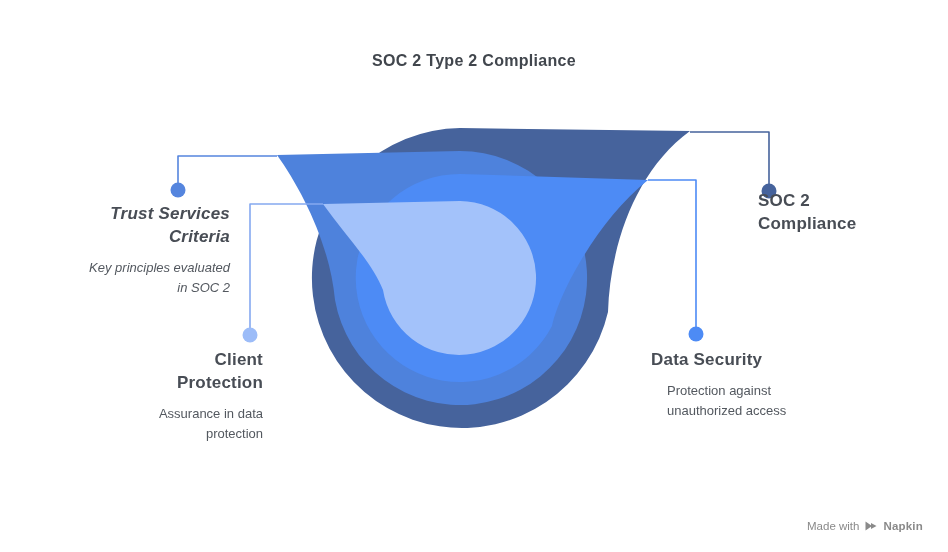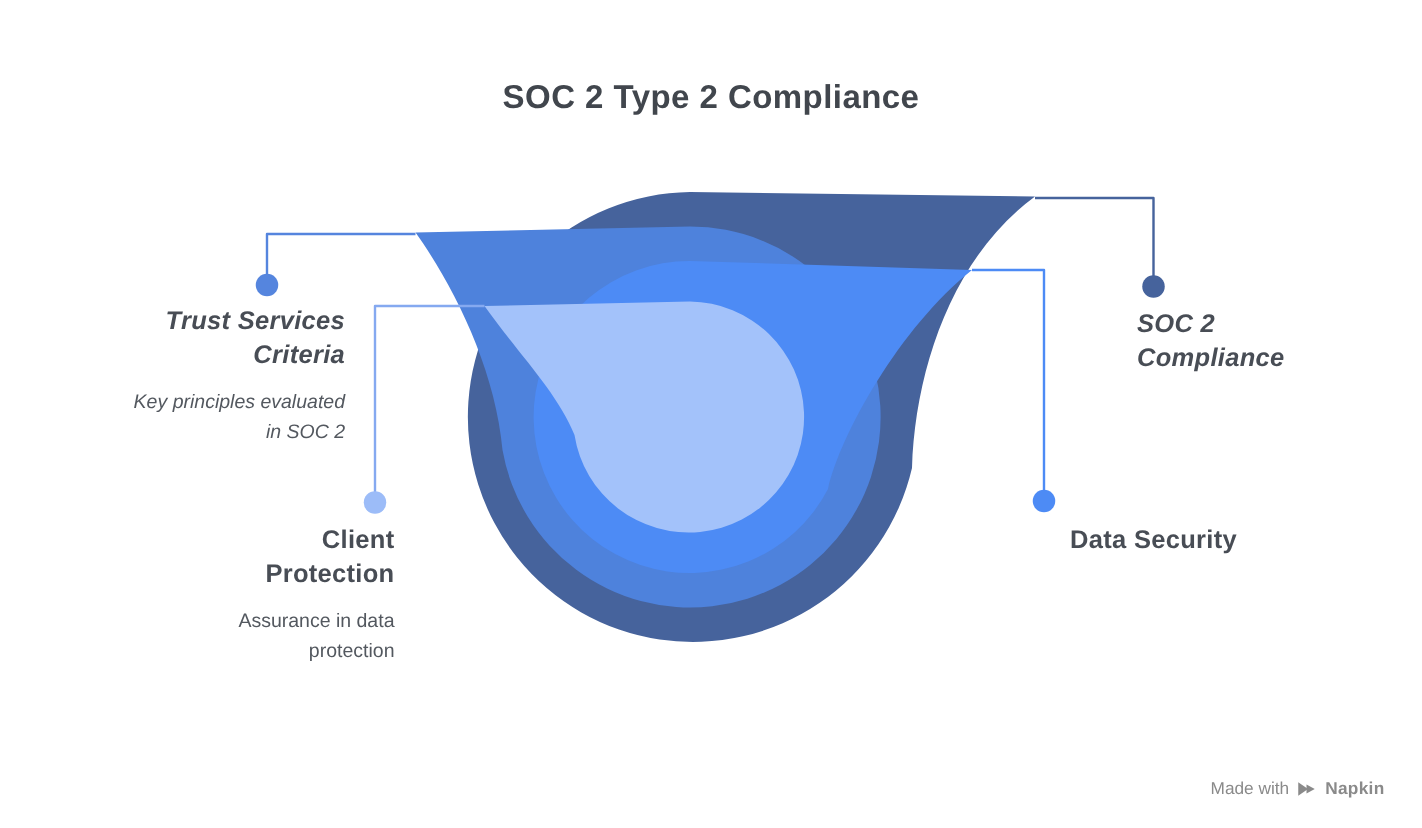--- a/index.html
+++ b/index.html
@@ -2,32 +2,32 @@
 <html><head>
 <meta charset="utf-8">
 <style>
   html,body{margin:0;padding:0;background:#fff;}
   .canvas{
     position:relative;width:948px;height:552px;background:#FFFFFF;overflow:hidden;
     font-family:"Liberation Sans",sans-serif;
   }
   .page-title{
     position:absolute;left:0;right:0;top:52px;text-align:center;
-    font-size:22px;font-weight:bold;letter-spacing:.3px;color:#41464D;
+    font-size:16px;font-weight:bold;letter-spacing:.3px;color:#41464D;
   }
   .diagram-svg{position:absolute;left:0;top:0;}
   .callout{position:absolute;}
   .co-head{font-size:17px;font-weight:bold;line-height:23px;color:#484D55;letter-spacing:.2px;}
   .co-body{font-size:13px;line-height:20px;color:#53585F;margin-top:10px;margin-left:16px;}
   .align-right{text-align:right;}
   #co-trust{top:202px;right:718px;width:162px;font-style:italic;}
   #co-client{top:348px;right:685px;width:132px;}
-  #co-soc2{top:204px;left:758px;width:168px;font-style:italic;}
+  #co-soc2{top:189px;left:758px;width:168px;}
   #co-soc2 .co-head{max-width:130px;}
-  #co-data{top:348px;left:685px;width:168px;text-align:center;}
+  #co-data{top:348px;left:651px;width:168px;}
   .made-with{
     position:absolute;right:25px;bottom:20px;display:flex;align-items:center;gap:5px;
     font-size:11.5px;color:#8A8A8A;
   }
   .made-with .brand{font-weight:600;letter-spacing:.2px;}
   .napkin-icon{display:inline-block;line-height:0;}
 </style>
 </head>
 <body>
 
@@ -77,20 +77,21 @@
     <div class="co-head">Client Protection</div>
     <div class="co-body">Assurance in data protection</div>
   </div>
 
   <div class="callout" id="co-soc2">
     <div class="co-head">SOC 2 Compliance</div>
   </div>
 
   <div class="callout" id="co-data">
     <div class="co-head">Data Security</div>
+    <div class="co-body">Protection against unauthorized access</div>
   </div>
 
   <div class="made-with">
     <span>Made with</span>
     <span class="napkin-icon">
       <svg width="14" height="12" viewBox="0 0 14 12">
         <path d="M1.5 1.5 L8 6 L1.5 10.5 Z" fill="#8A8A8A"></path>
         <path d="M7 3 L12.5 6 L7 9 Z" fill="#8A8A8A"></path>
       </svg>
     </span>

